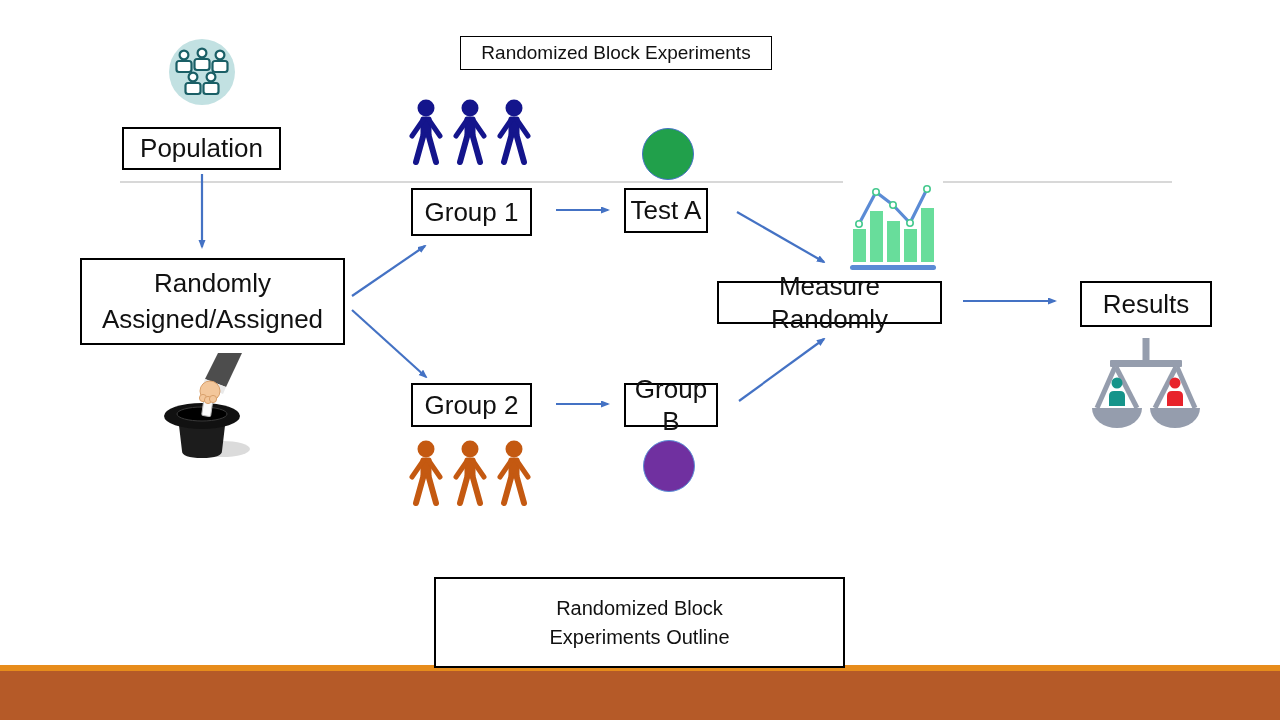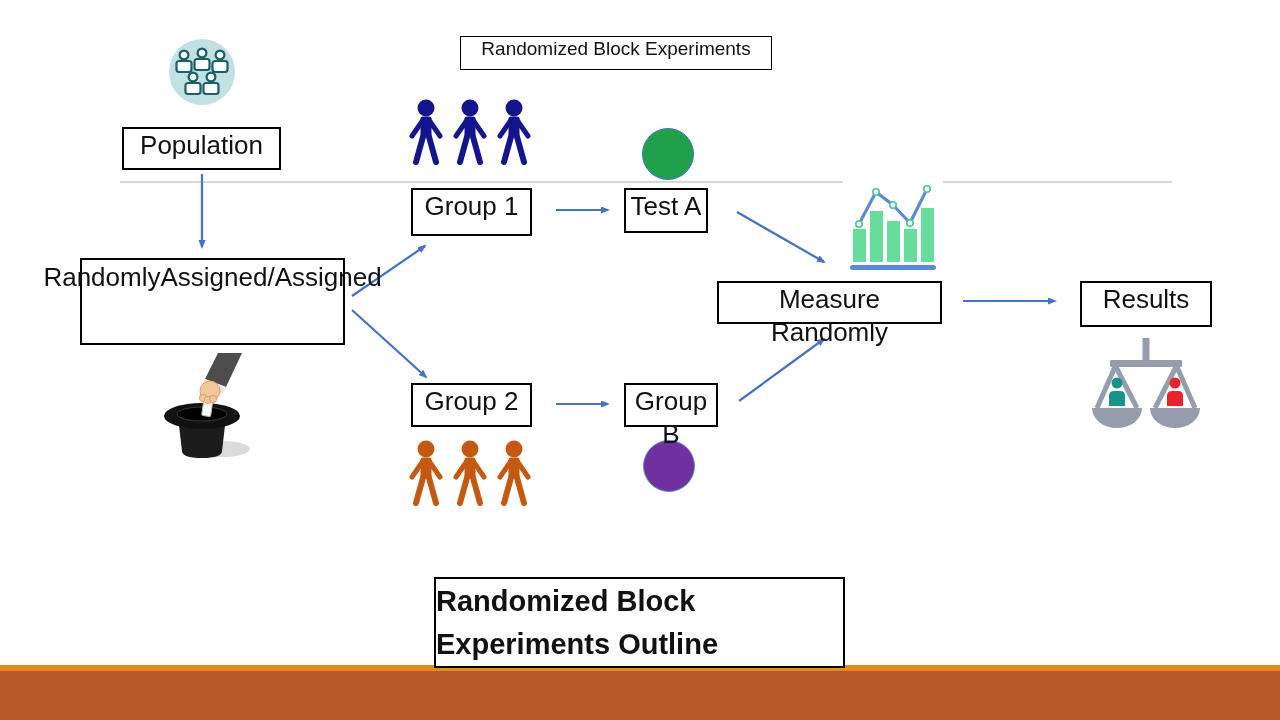--- a/index.html
+++ b/index.html
@@ -3,26 +3,26 @@
 <meta charset="utf-8">
 <style>
   html,body{margin:0;padding:0;background:#fff;}
   #slide{
     position:relative;width:1280px;height:720px;overflow:hidden;
     background:#ffffff;font-family:"Liberation Sans","DejaVu Sans",sans-serif;color:#111;
   }
   .abs{position:absolute;}
   .box{
     position:absolute;background:#fff;border:2px solid #000;
-    display:flex;align-items:flex-start;justify-content:center;
+    display:flex;align-items:center;justify-content:center;
     text-align:center;z-index:3;box-sizing:border-box;line-height:1.25;
   }
   .node-label{font-size:26px;}
   .small-label{font-size:19px;}
-  .big-label{font-size:29px;line-height:1.45;font-weight:bold;}
+  .big-label{font-size:20px;line-height:1.45;}
   #arrow-layer{position:absolute;left:0;top:0;z-index:1;pointer-events:none;}
   .icon{z-index:2;}
   .icon-white-bg{background:#fff;}
   #footer-strip{position:absolute;left:0;top:665px;width:1280px;height:6px;background:#E78C1B;z-index:1;}
   #footer-main{position:absolute;left:0;top:671px;width:1280px;height:49px;background:#B55A28;z-index:1;}
 </style>
 </head>
 <body>
 
 <div id="slide">
@@ -89,21 +89,21 @@
   <div class="box node-label" style="left:411px;top:188px;width:121px;height:48px">
     <span>Group 1</span>
   </div>
 
   <div class="abs icon" style="left:642px;top:128px;width:50px;height:50px;border-radius:50%;background:#21A04B;border:1.5px solid #4472C4"></div>
 
   <div class="box node-label" style="left:624px;top:188px;width:84px;height:45px">
     <span>Test A</span>
   </div>
 
-  <div class="box node-label" style="left:80px;top:258px;width:265px;height:87px;flex-direction:row;line-height:1.35">
+  <div class="box node-label" style="left:80px;top:258px;width:265px;height:87px;flex-direction:column;line-height:1.35">
     <span>Randomly</span>
     <span>Assigned/Assigned</span>
   </div>
 
   <svg class="abs icon" style="left:144px;top:353px" width="122" height="110" viewBox="0 0 122 110">
     <ellipse cx="78" cy="96" rx="28" ry="8" fill="#C7C7C7" opacity="0.65"></ellipse>
 
     <polygon points="74,0 98,0 82,34 61,26" fill="#4D4D4D"></polygon>
     <polygon points="61,26 82,34 79,41 58,33" fill="#E9E9E9"></polygon>
 

